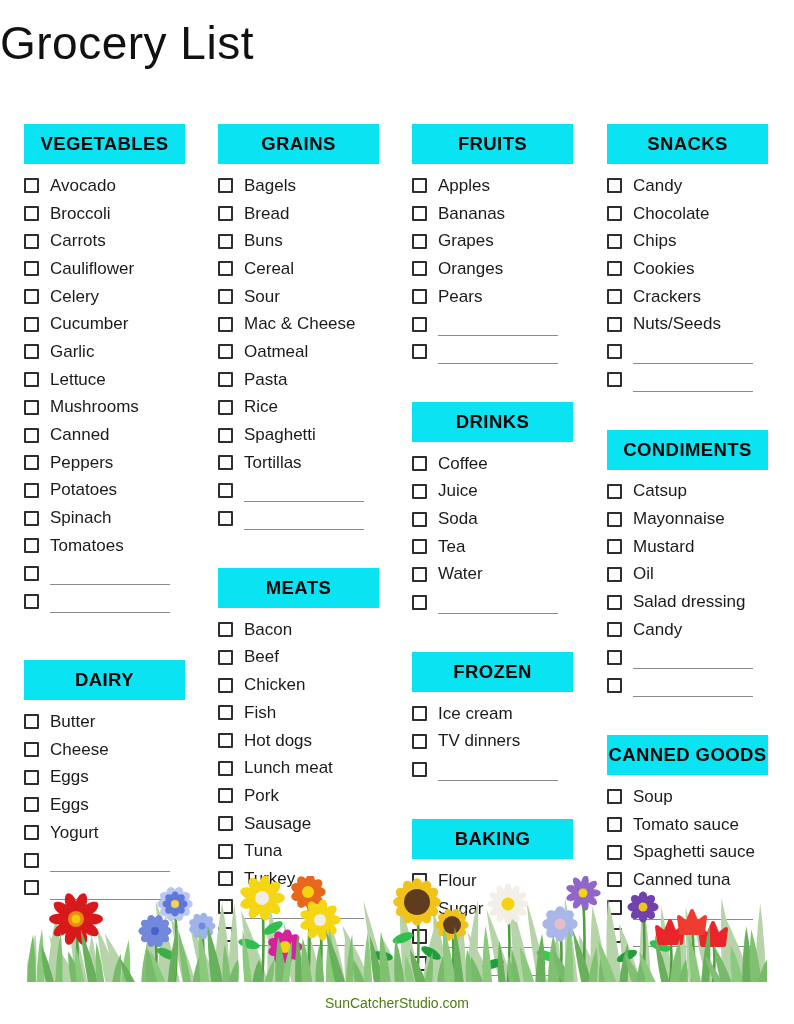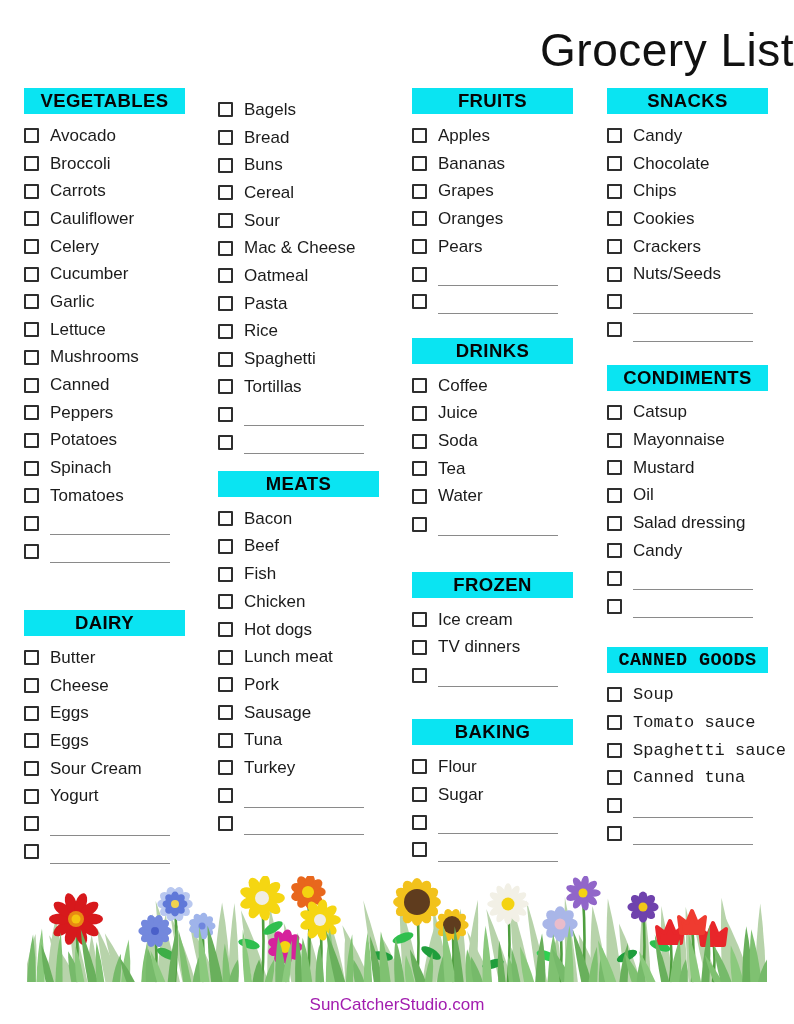--- a/index.html
+++ b/index.html
@@ -8,46 +8,47 @@
     --cb-border:#2e2e2e;
     --line:#8a8a8a;
   }
   *{margin:0;padding:0;box-sizing:border-box;}
   html,body{background:#ffffff;}
   body{
     width:794px;height:1024px;position:relative;overflow:hidden;
     font-family:"Liberation Sans", sans-serif;color:var(--text);
   }
   .page-title{
-    position:absolute;top:23px;left:0;right:0;text-align:right;
+    position:absolute;top:16px;left:0;right:0;text-align:left;
     font-size:46px;font-weight:500;letter-spacing:0.5px;color:#111;
   }
   .col{position:absolute;top:88px;width:176px;}
   .col1{left:24px;} .col2{left:218px;} .col3{left:412px;} .col4{left:607px;}
   .section-header{
-    width:161px;height:26px;background:var(--header-bg);
+    width:161px;height:40px;background:var(--header-bg);
     display:flex;align-items:center;justify-content:center;
     font-size:18.5px;font-weight:700;letter-spacing:0.4px;color:#060606;
     white-space:nowrap;
+    margin-top:36px;
   }
   .items{padding-top:8px;}
   .row{height:27.7px;display:flex;align-items:center;}
   .cb{
     width:15px;height:15px;flex:0 0 15px;border:2px solid var(--cb-border);
     background:#fff;margin-right:11px;border-radius:1px;
   }
   .item-label{font-size:17px;white-space:nowrap;color:var(--text);}
   .blank{
     width:120px;height:16px;border-bottom:1.6px solid var(--line);
     transform:translateY(4px);
   }
   .grass-wrap{position:absolute;left:27px;top:876px;width:740px;height:112px;}
   .footer-credit{
     position:absolute;top:995px;left:0;right:0;text-align:center;
-    font-size:17px;color:#a21caf;
+    font-size:14px;color:#4d7c0f;
   }
 </style>
 </head>
 <body>
 
 <div class="page-title">Grocery List</div>
 
 <div class="col col1">
     <div style="margin-top: 0px;">
       <div class="section-header">VEGETABLES</div>
@@ -132,39 +133,36 @@
         <div class="row">
           <span class="cb"></span>
           <span class="item-label">Eggs</span>
         </div>
         <div class="row">
           <span class="cb"></span>
           <span class="item-label">Eggs</span>
         </div>
         <div class="row">
           <span class="cb"></span>
-          <span class="item-label">Sour Cream</span>
-        </div>
-        <div class="row">
-          <span class="cb"></span>
           <span class="item-label">Yogurt</span>
         </div>
         <div class="row">
           <span class="cb"></span>
           <span class="blank"></span>
         </div>
         <div class="row">
           <span class="cb"></span>
           <span class="blank"></span>
         </div>
       </div>
     </div>
   </div>
 <div class="col col2">
     <div style="margin-top: 0px;">
+      <div class="section-header">GRAINS</div>
       <div class="items">
         <div class="row">
           <span class="cb"></span>
           <span class="item-label">Bagels</span>
         </div>
         <div class="row">
           <span class="cb"></span>
           <span class="item-label">Bread</span>
         </div>
         <div class="row">
@@ -219,25 +217,25 @@
         <div class="row">
           <span class="cb"></span>
           <span class="item-label">Bacon</span>
         </div>
         <div class="row">
           <span class="cb"></span>
           <span class="item-label">Beef</span>
         </div>
         <div class="row">
           <span class="cb"></span>
+          <span class="item-label">Chicken</span>
+        </div>
+        <div class="row">
+          <span class="cb"></span>
           <span class="item-label">Fish</span>
-        </div>
-        <div class="row">
-          <span class="cb"></span>
-          <span class="item-label">Chicken</span>
         </div>
         <div class="row">
           <span class="cb"></span>
           <span class="item-label">Hot dogs</span>
         </div>
         <div class="row">
           <span class="cb"></span>
           <span class="item-label">Lunch meat</span>
         </div>
         <div class="row">
@@ -437,21 +435,21 @@
         <div class="row">
           <span class="cb"></span>
           <span class="blank"></span>
         </div>
         <div class="row">
           <span class="cb"></span>
           <span class="blank"></span>
         </div>
       </div>
     </div>
-    <div style="margin-top: 27px; font-family: Liberation Mono, monospace;">
+    <div style="margin-top: 27px;">
       <div class="section-header">CANNED GOODS</div>
       <div class="items">
         <div class="row">
           <span class="cb"></span>
           <span class="item-label">Soup</span>
         </div>
         <div class="row">
           <span class="cb"></span>
           <span class="item-label">Tomato sauce</span>
         </div>

